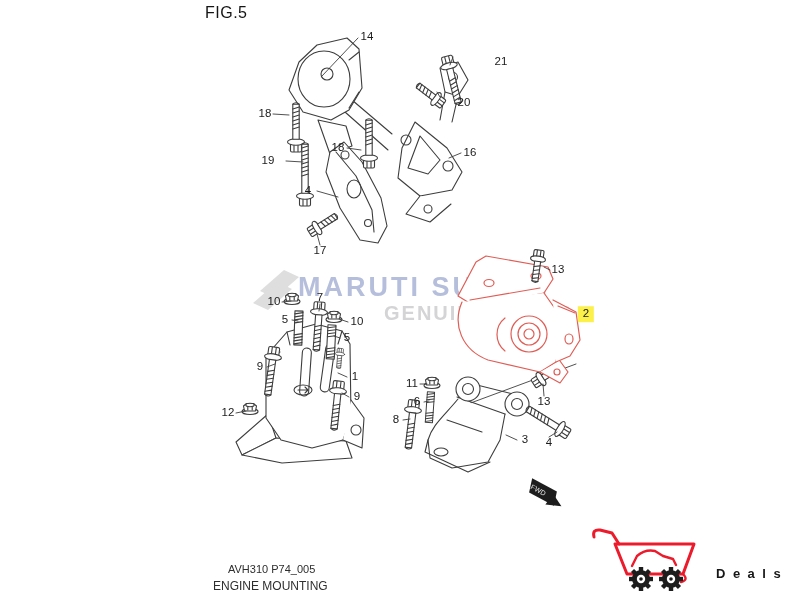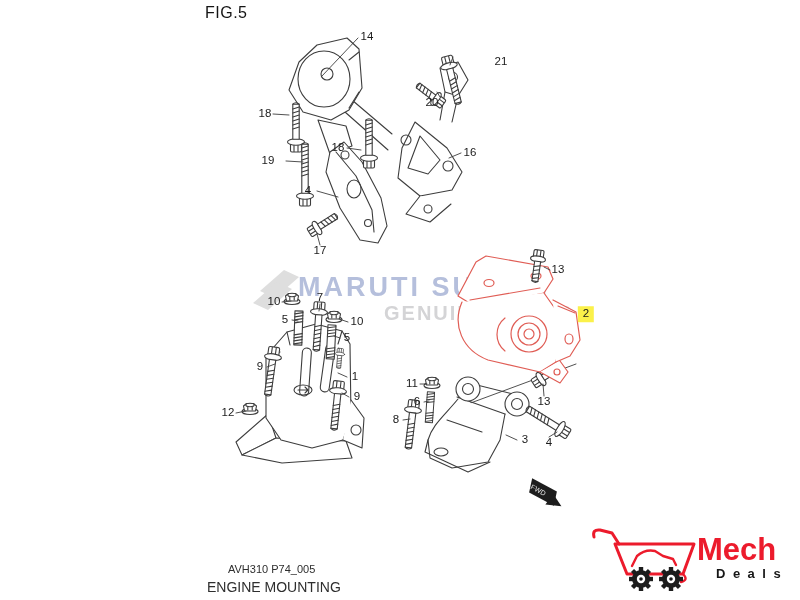--- a/index.html
+++ b/index.html
@@ -3,21 +3,21 @@
 <meta charset="utf-8">
 <style>
   html,body{margin:0;padding:0;background:#ffffff;width:800px;height:600px;overflow:hidden;
             font-family:"Liberation Sans", sans-serif;}
   .page{position:relative;width:800px;height:600px;background:#fff;border-radius:8px;}
   .abs{position:absolute;}
   #fig-title{left:205px;top:4px;font-size:16px;font-weight:500;color:#141414;letter-spacing:.5px;}
   #wm-brand{left:298px;top:272px;font-size:27px;font-weight:700;letter-spacing:3px;color:var(--wm1,#b5bfdc);}
   #wm-tagline{left:384px;top:302px;font-size:20px;font-weight:700;letter-spacing:2px;color:var(--wm2,#d4d4d6);}
   #footer-code{left:207px;top:563px;font-size:11px;color:#2e2e2e;margin-left:21px;}
-  #footer-caption{left:207px;top:579px;font-size:14px;color:#2e2e2e;}
+  #footer-caption{left:213px;top:579px;font-size:12px;color:#2e2e2e;}
   #logo-primary{left:697px;top:532px;font-size:31px;font-weight:800;color:var(--lred,#ec1b2c);}
   #logo-secondary{left:700px;top:566px;font-size:13px;font-weight:700;letter-spacing:7.5px;color:var(--lblk,#161616);margin-left:16px;}
   #art{left:0;top:0;}
   #callout-layer{left:0;top:0;width:699px;height:600px;pointer-events:none;}
   .callout{position:absolute;transform:translate(-50%,-50%);font-size:11.5px;color:#1b1b1b;
            line-height:1;pointer-events:auto;}
   .callout.hl{background:var(--hlbg,#fbf14a);padding:2px 5px;font-weight:500;}
 </style>
 </head>
 <body>
@@ -229,21 +229,21 @@
     </g>
   </svg>
 
   <div class="abs" id="callout-layer">
       <div class="callout" style="left: 367px; top: 37px;">14</div>
       <div class="callout" style="left: 265px; top: 114px;">18</div>
       <div class="callout" style="left: 268px; top: 161px;">19</div>
       <div class="callout" style="left: 308px; top: 191px;">4</div>
       <div class="callout" style="left: 320px; top: 251px;">17</div>
       <div class="callout" style="left: 338px; top: 148px;">18</div>
-      <div class="callout" style="left: 432px; top: 103px; text-align: center;">20</div>
+      <div class="callout" style="left: 464px; top: 103px; text-align: center;">20</div>
       <div class="callout" style="left: 453px; top: 62px; margin-left: 48px;">21</div>
       <div class="callout" style="left: 470px; top: 153px;">16</div>
       <div class="callout" style="left: 274px; top: 302px;">10</div>
       <div class="callout" style="left: 320px; top: 298px;">7</div>
       <div class="callout" style="left: 285px; top: 320px;">5</div>
       <div class="callout" style="left: 357px; top: 322px;">10</div>
       <div class="callout" style="left: 347px; top: 338px;">5</div>
       <div class="callout" style="left: 260px; top: 367px;">9</div>
       <div class="callout" style="left: 355px; top: 377px;">1</div>
       <div class="callout" style="left: 357px; top: 397px;">9</div>
@@ -253,15 +253,14 @@
       <div class="callout" style="left: 396px; top: 420px;">8</div>
       <div class="callout" style="left: 525px; top: 440px;">3</div>
       <div class="callout" style="left: 549px; top: 443px;">4</div>
       <div class="callout" style="left: 544px; top: 402px;">13</div>
       <div class="callout" style="left: 558px; top: 270px;">13</div>
       <div class="callout hl" style="left: 586px; top: 314px;">2</div>
     </div>
 
   <div class="abs" id="footer-code">AVH310 P74_005</div>
   <div class="abs" id="footer-caption">ENGINE MOUNTING</div>
-  <div class="abs" id="logo-primary">Mech</div>
   <div class="abs" id="logo-secondary">Deals</div>
 </div>
 
 </body></html>

